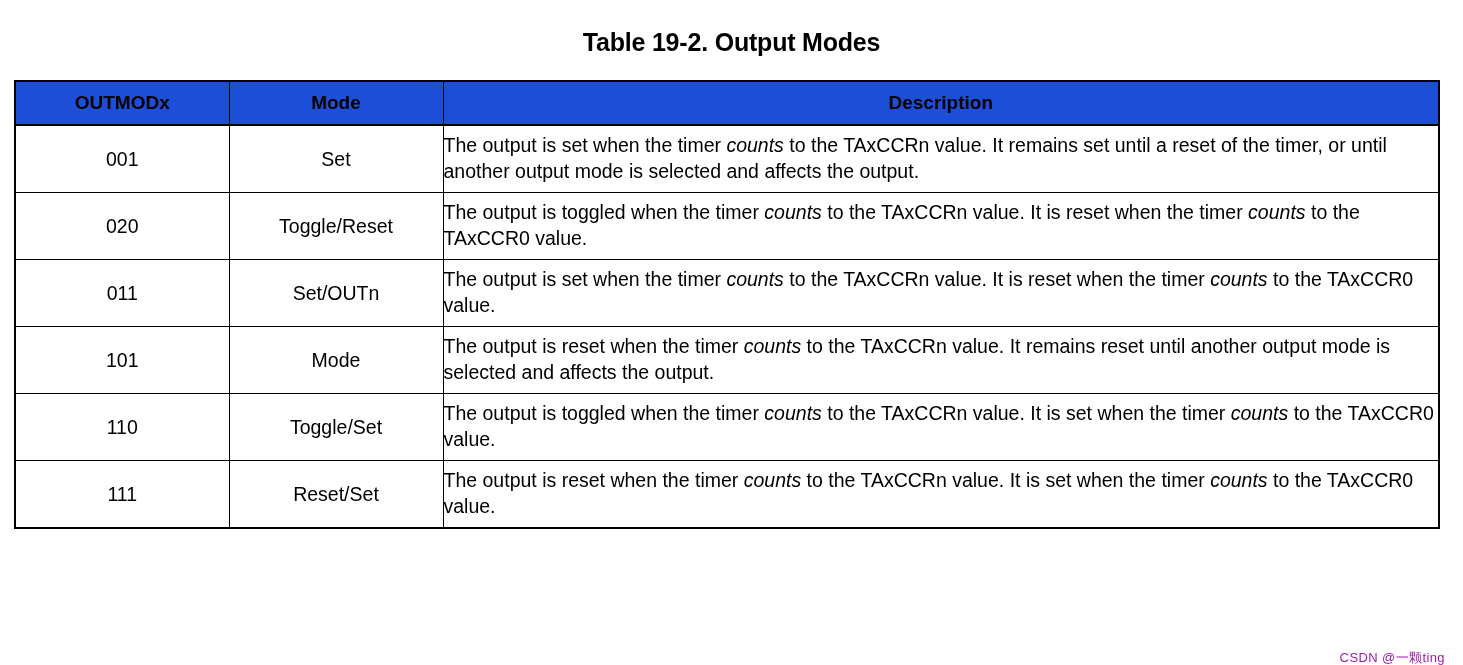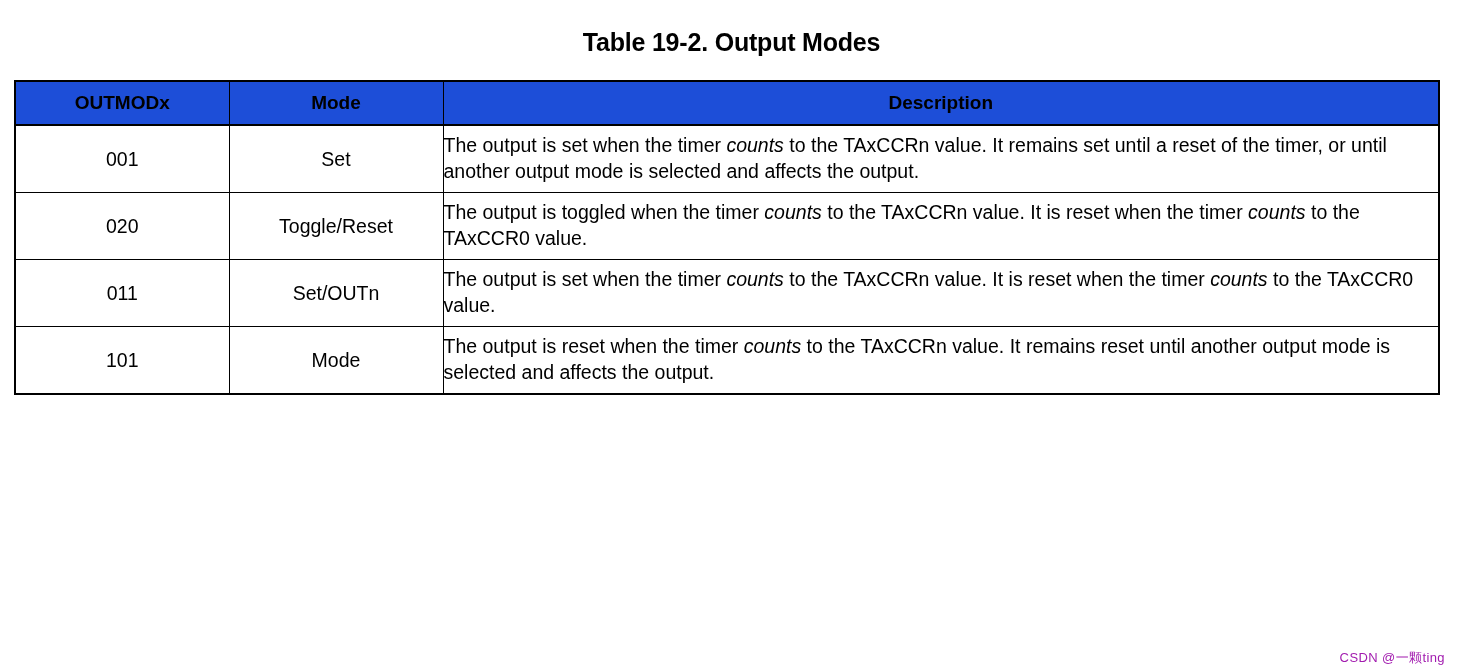--- a/index.html
+++ b/index.html
@@ -138,19 +138,33 @@
               <span class="desc-text"><span>The output is set when the timer </span><span class="it">counts</span><span> to the TAxCCRn value. It is reset when the timer </span><span class="it">counts</span><span> to the TAxCCR0 value.</span></span>
             </td>
           </tr>
           <tr>
             <td class="cell-center">101</td>
             <td class="cell-center">Mode</td>
             <td class="cell-desc">
               <span class="desc-text"><span>The output is reset when the timer </span><span class="it">counts</span><span> to the TAxCCRn value. It remains reset until another output mode is selected and affects the output.</span></span>
             </td>
           </tr>
+          <tr>
+            <td class="cell-center">110</td>
+            <td class="cell-center">Toggle/Set</td>
+            <td class="cell-desc">
+              <span class="desc-text"><span>The output is toggled when the timer </span><span class="it">counts</span><span> to the TAxCCRn value. It is set when the timer </span><span class="it">counts</span><span> to the TAxCCR0 value.</span></span>
+            </td>
+          </tr>
+          <tr>
+            <td class="cell-center">111</td>
+            <td class="cell-center">Reset/Set</td>
+            <td class="cell-desc">
+              <span class="desc-text"><span>The output is reset when the timer </span><span class="it">counts</span><span> to the TAxCCRn value. It is set when the timer </span><span class="it">counts</span><span> to the TAxCCR0 value.</span></span>
+            </td>
+          </tr>
         </tbody>
     </table>
   </div>
 
   <div class="watermark">CSDN @一颗ting</div>
 
 </div>
 
 </body></html>

